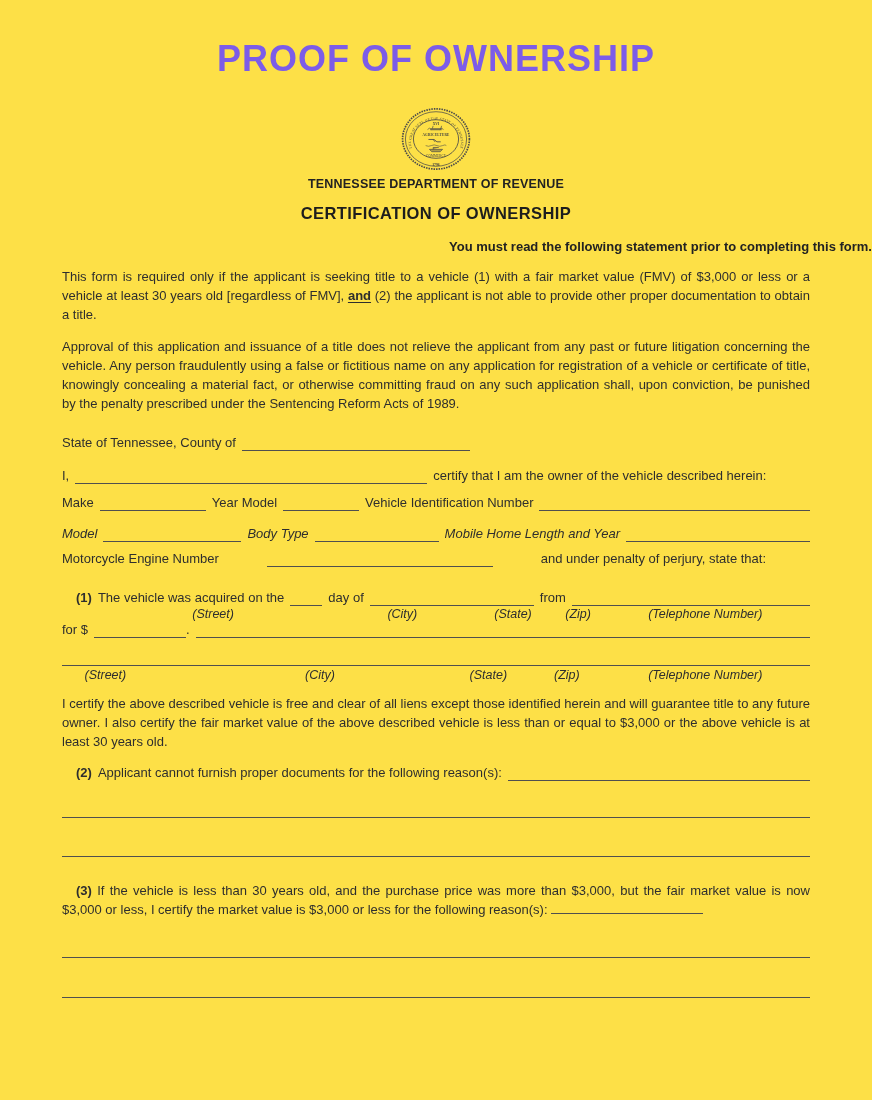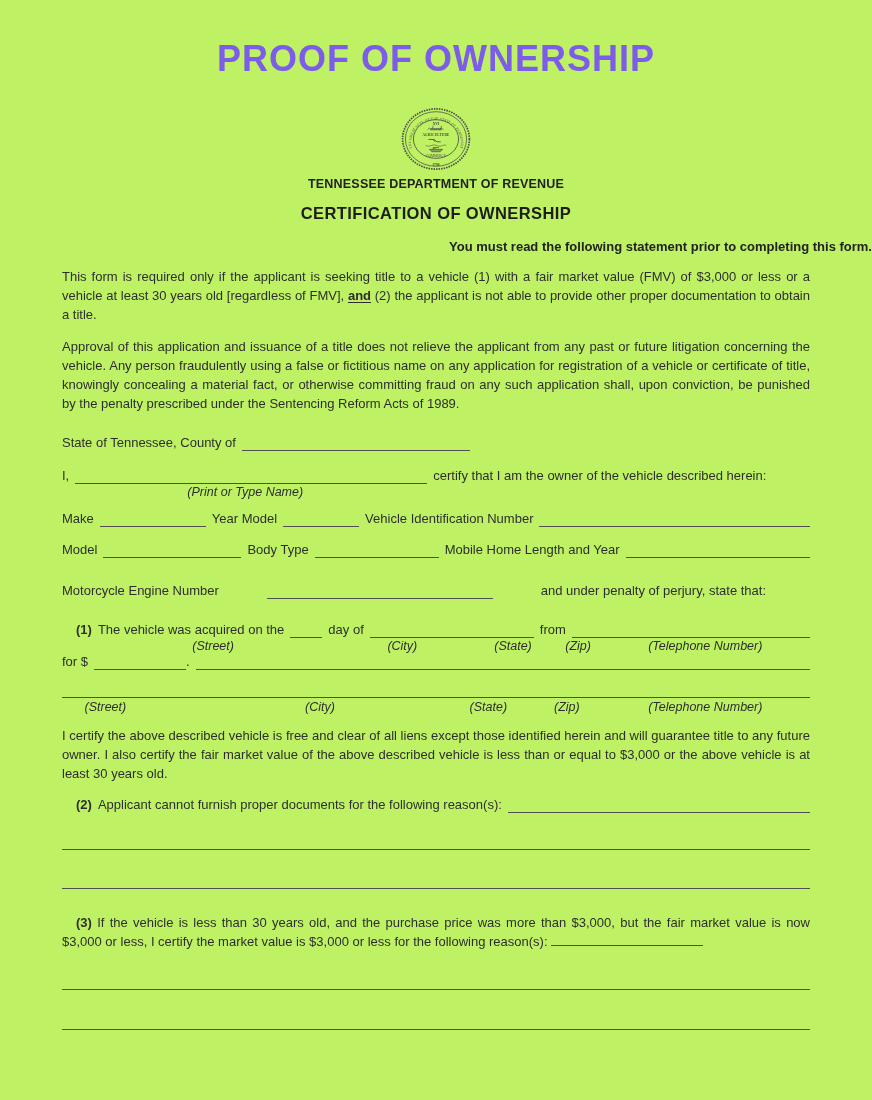--- a/index.html
+++ b/index.html
@@ -1,17 +1,17 @@
 <!DOCTYPE html>
 <html><head>
 <meta charset="utf-8">
 <style>
   html,body { margin:0; padding:0; background:#ffffff; }
   .page {
-    width:872px; height:1100px; position:relative; background:#bef264;
+    width:872px; height:1100px; position:relative; background:#fde047;
     font-family:"Liberation Sans", sans-serif; color:#2e2e2e; overflow:hidden;
   }
   .content { padding:0 62px; }
 
   .doc-title {
     margin:0; padding-top:38px; text-align:center;
     font-size:36px; font-weight:800; letter-spacing:1px; color:#7c5ce8;
   }
 
   .seal-wrap { text-align:center; margin-top:27px; line-height:0; }
@@ -86,43 +86,40 @@
     <div class="row" style="margin-top:22px;">
       <span>State of Tennessee, County of</span>
       <span class="blank" style="width:228px;"></span>
     </div>
 
     <div class="row" style="margin-top:17px;">
       <span>I,</span>
       <span class="blank" style="width:352px;"></span>
       <span>certify that I am the owner of the vehicle described herein:</span>
     </div>
-    <div class="under">
-      <span style="left:24.5%;">(Print or Type Name)</span>
-    </div>
 
     <div class="row" style="margin-top:11px;text-align:right;">
       <span>Make</span>
       <span class="blank" style="width:106px;"></span>
       <span>Year Model</span>
       <span class="blank" style="width:76px;"></span>
       <span>Vehicle Identification Number</span>
       <span class="blank grow"></span>
     </div>
 
-    <div class="row" style="margin-top:15px;">
+    <div class="row" style="margin-top:15px;font-style:italic;">
       <span>Model</span>
       <span class="blank" style="width:138px;"></span>
       <span>Body Type</span>
       <span class="blank" style="width:124px;"></span>
       <span>Mobile Home Length and Year</span>
       <span class="blank grow"></span>
     </div>
 
-    <div class="row" style="margin-top:25px;gap:48px;">
+    <div class="row" style="margin-top:9px;gap:48px;">
       <span>Motorcycle Engine Number</span>
       <span class="blank" style="width:226px;"></span>
       <span>and under penalty of perjury, state that:</span>
     </div>
 
     <div class="row indent" style="margin-top:23px;">
       <span class="boldnum">(1)</span>
       <span>The vehicle was acquired on the</span>
       <span class="blank" style="width:32px;"></span>
       <span>day of</span>

